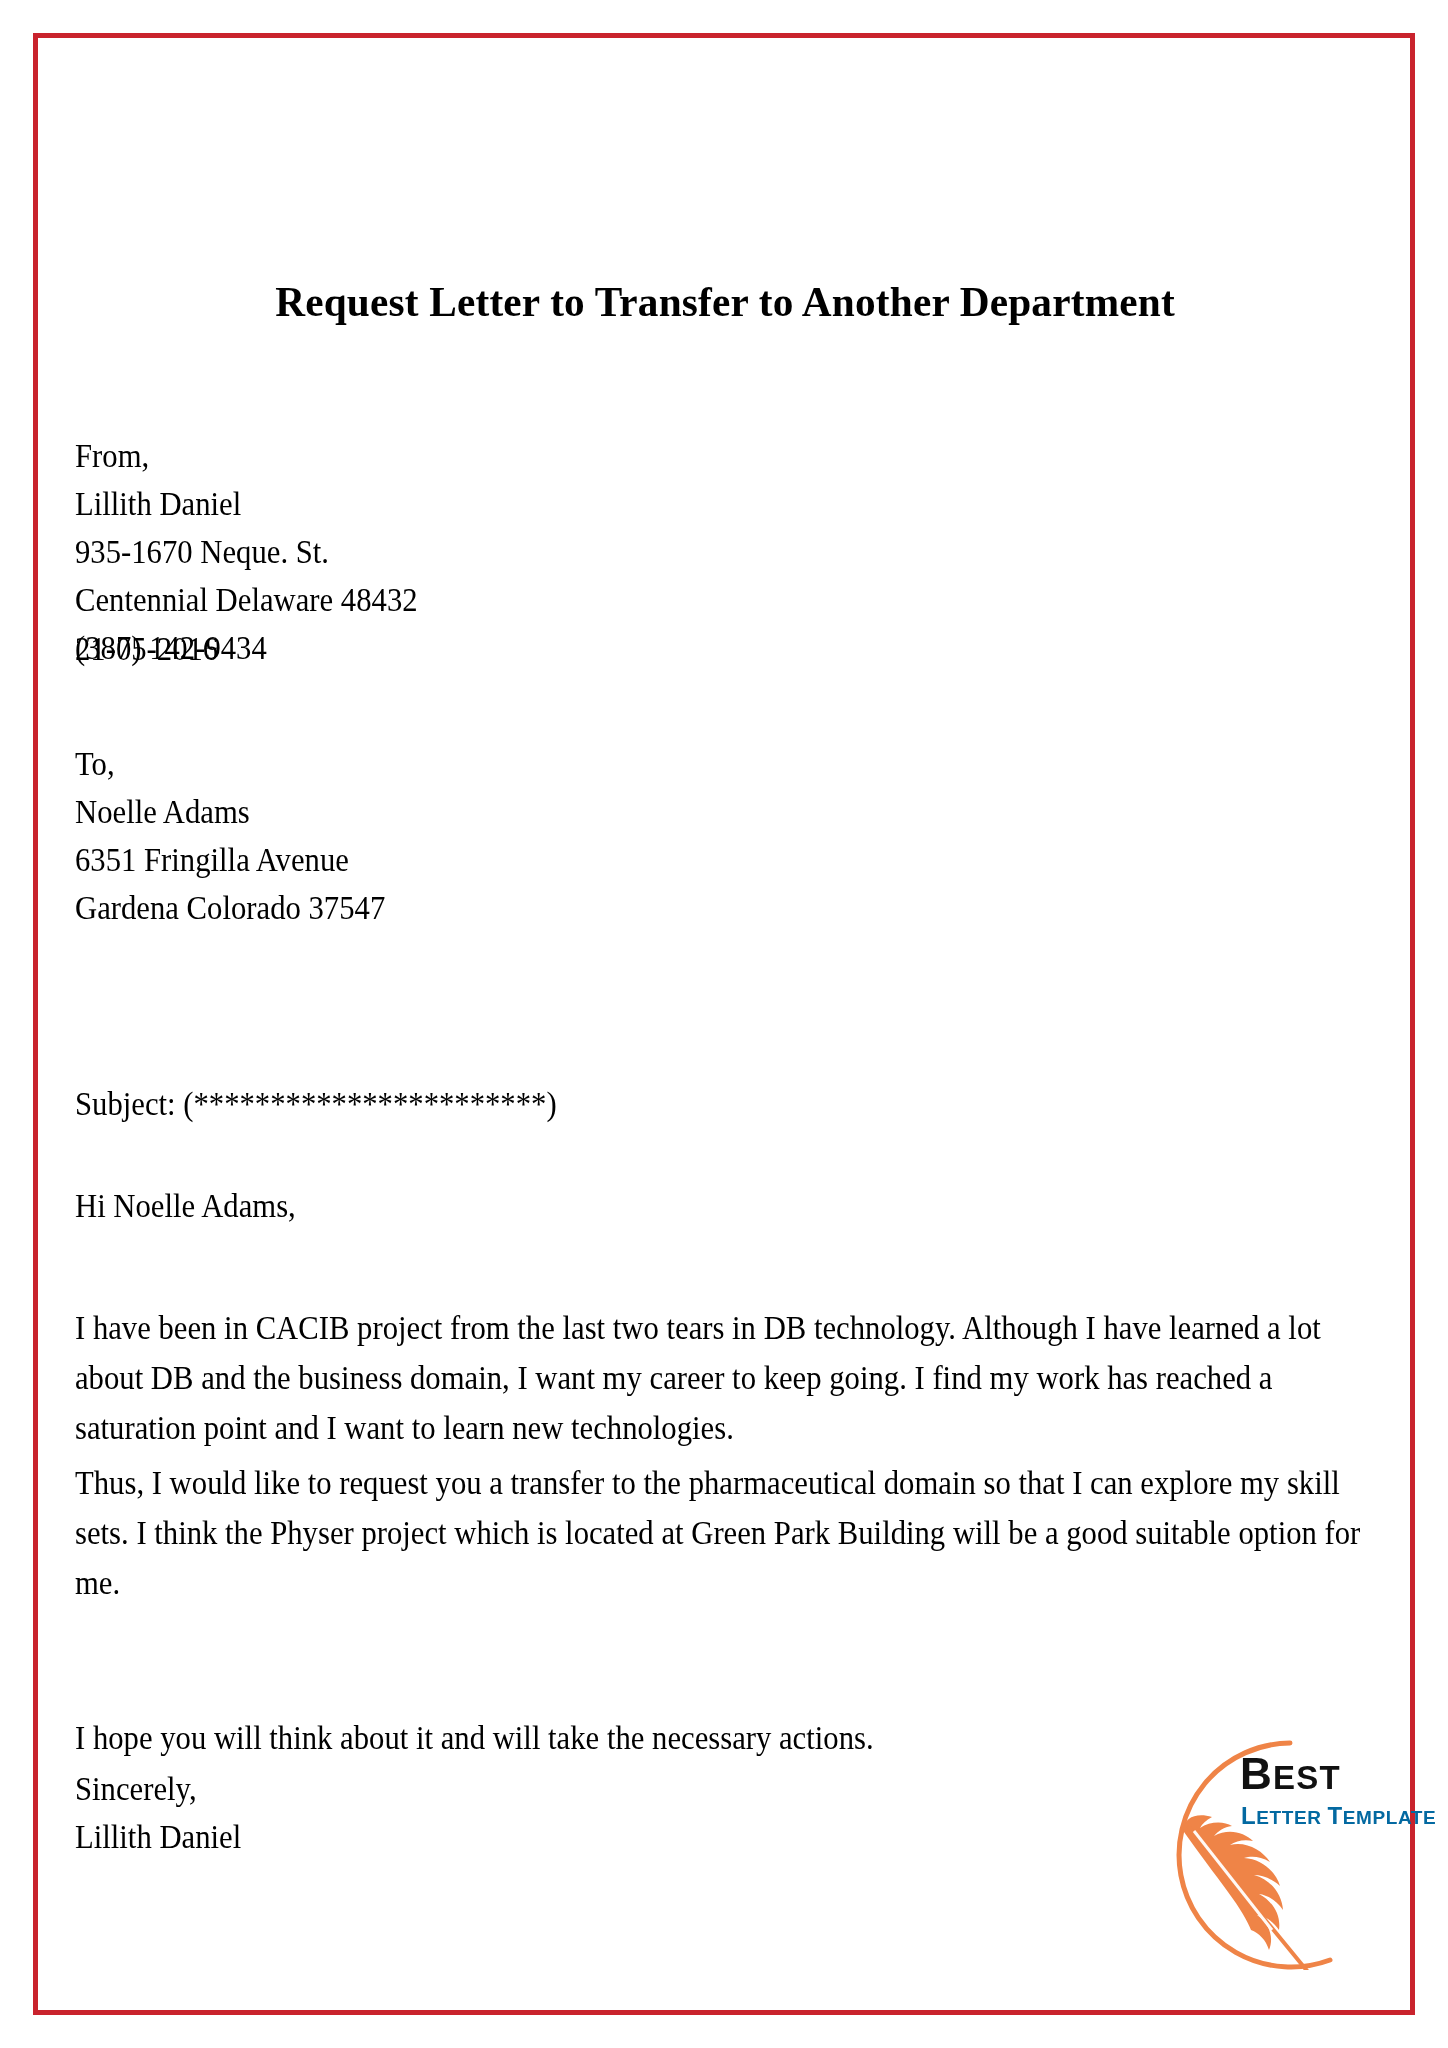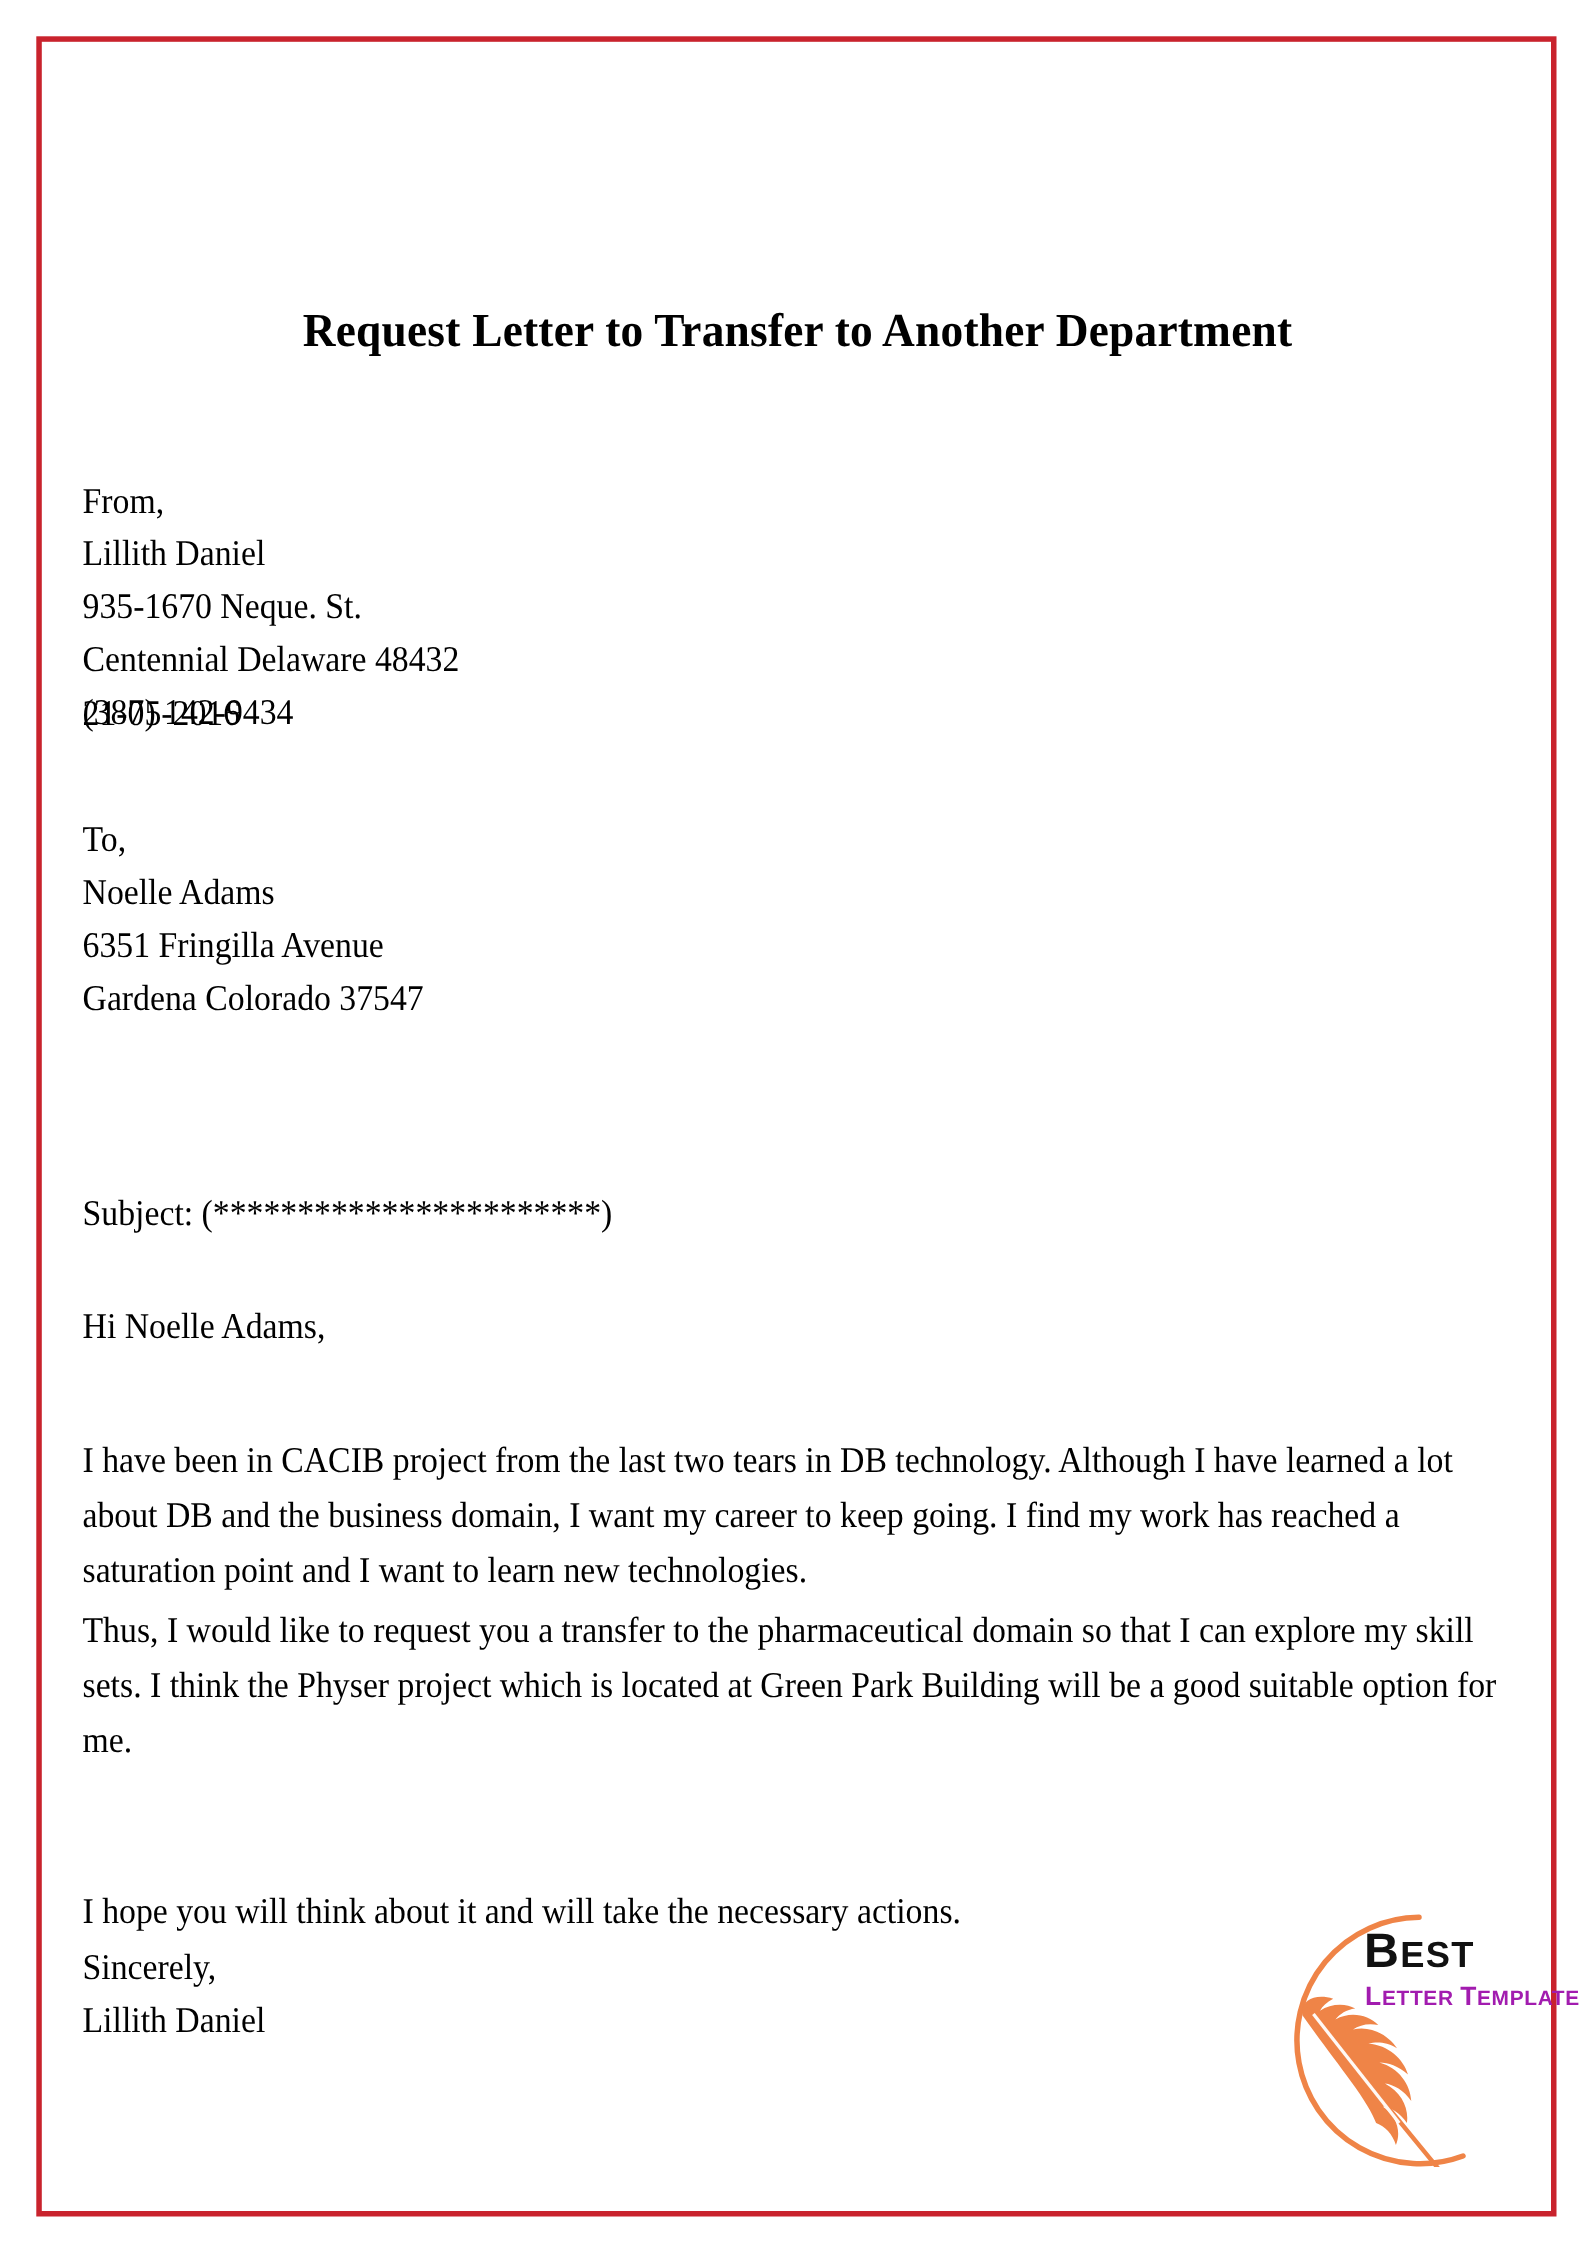--- a/index.html
+++ b/index.html
@@ -117,21 +117,21 @@
   }
   .logo-text-best .cap { font-size: 44px; }
   .logo-text-sub {
     position: absolute;
     left: 121px;
     top: 104px;
     font-family: "Liberation Sans", "DejaVu Sans", sans-serif;
     font-weight: bold;
     font-size: 19px;
     letter-spacing: 0.6px;
-    color: #a21caf;
+    color: #0369a1;
     line-height: 1;
     white-space: nowrap;
   }
   .logo-text-sub .cap { font-size: 24px; }
 </style>
 </head>
 <body>
 
 <div class="page">
 

